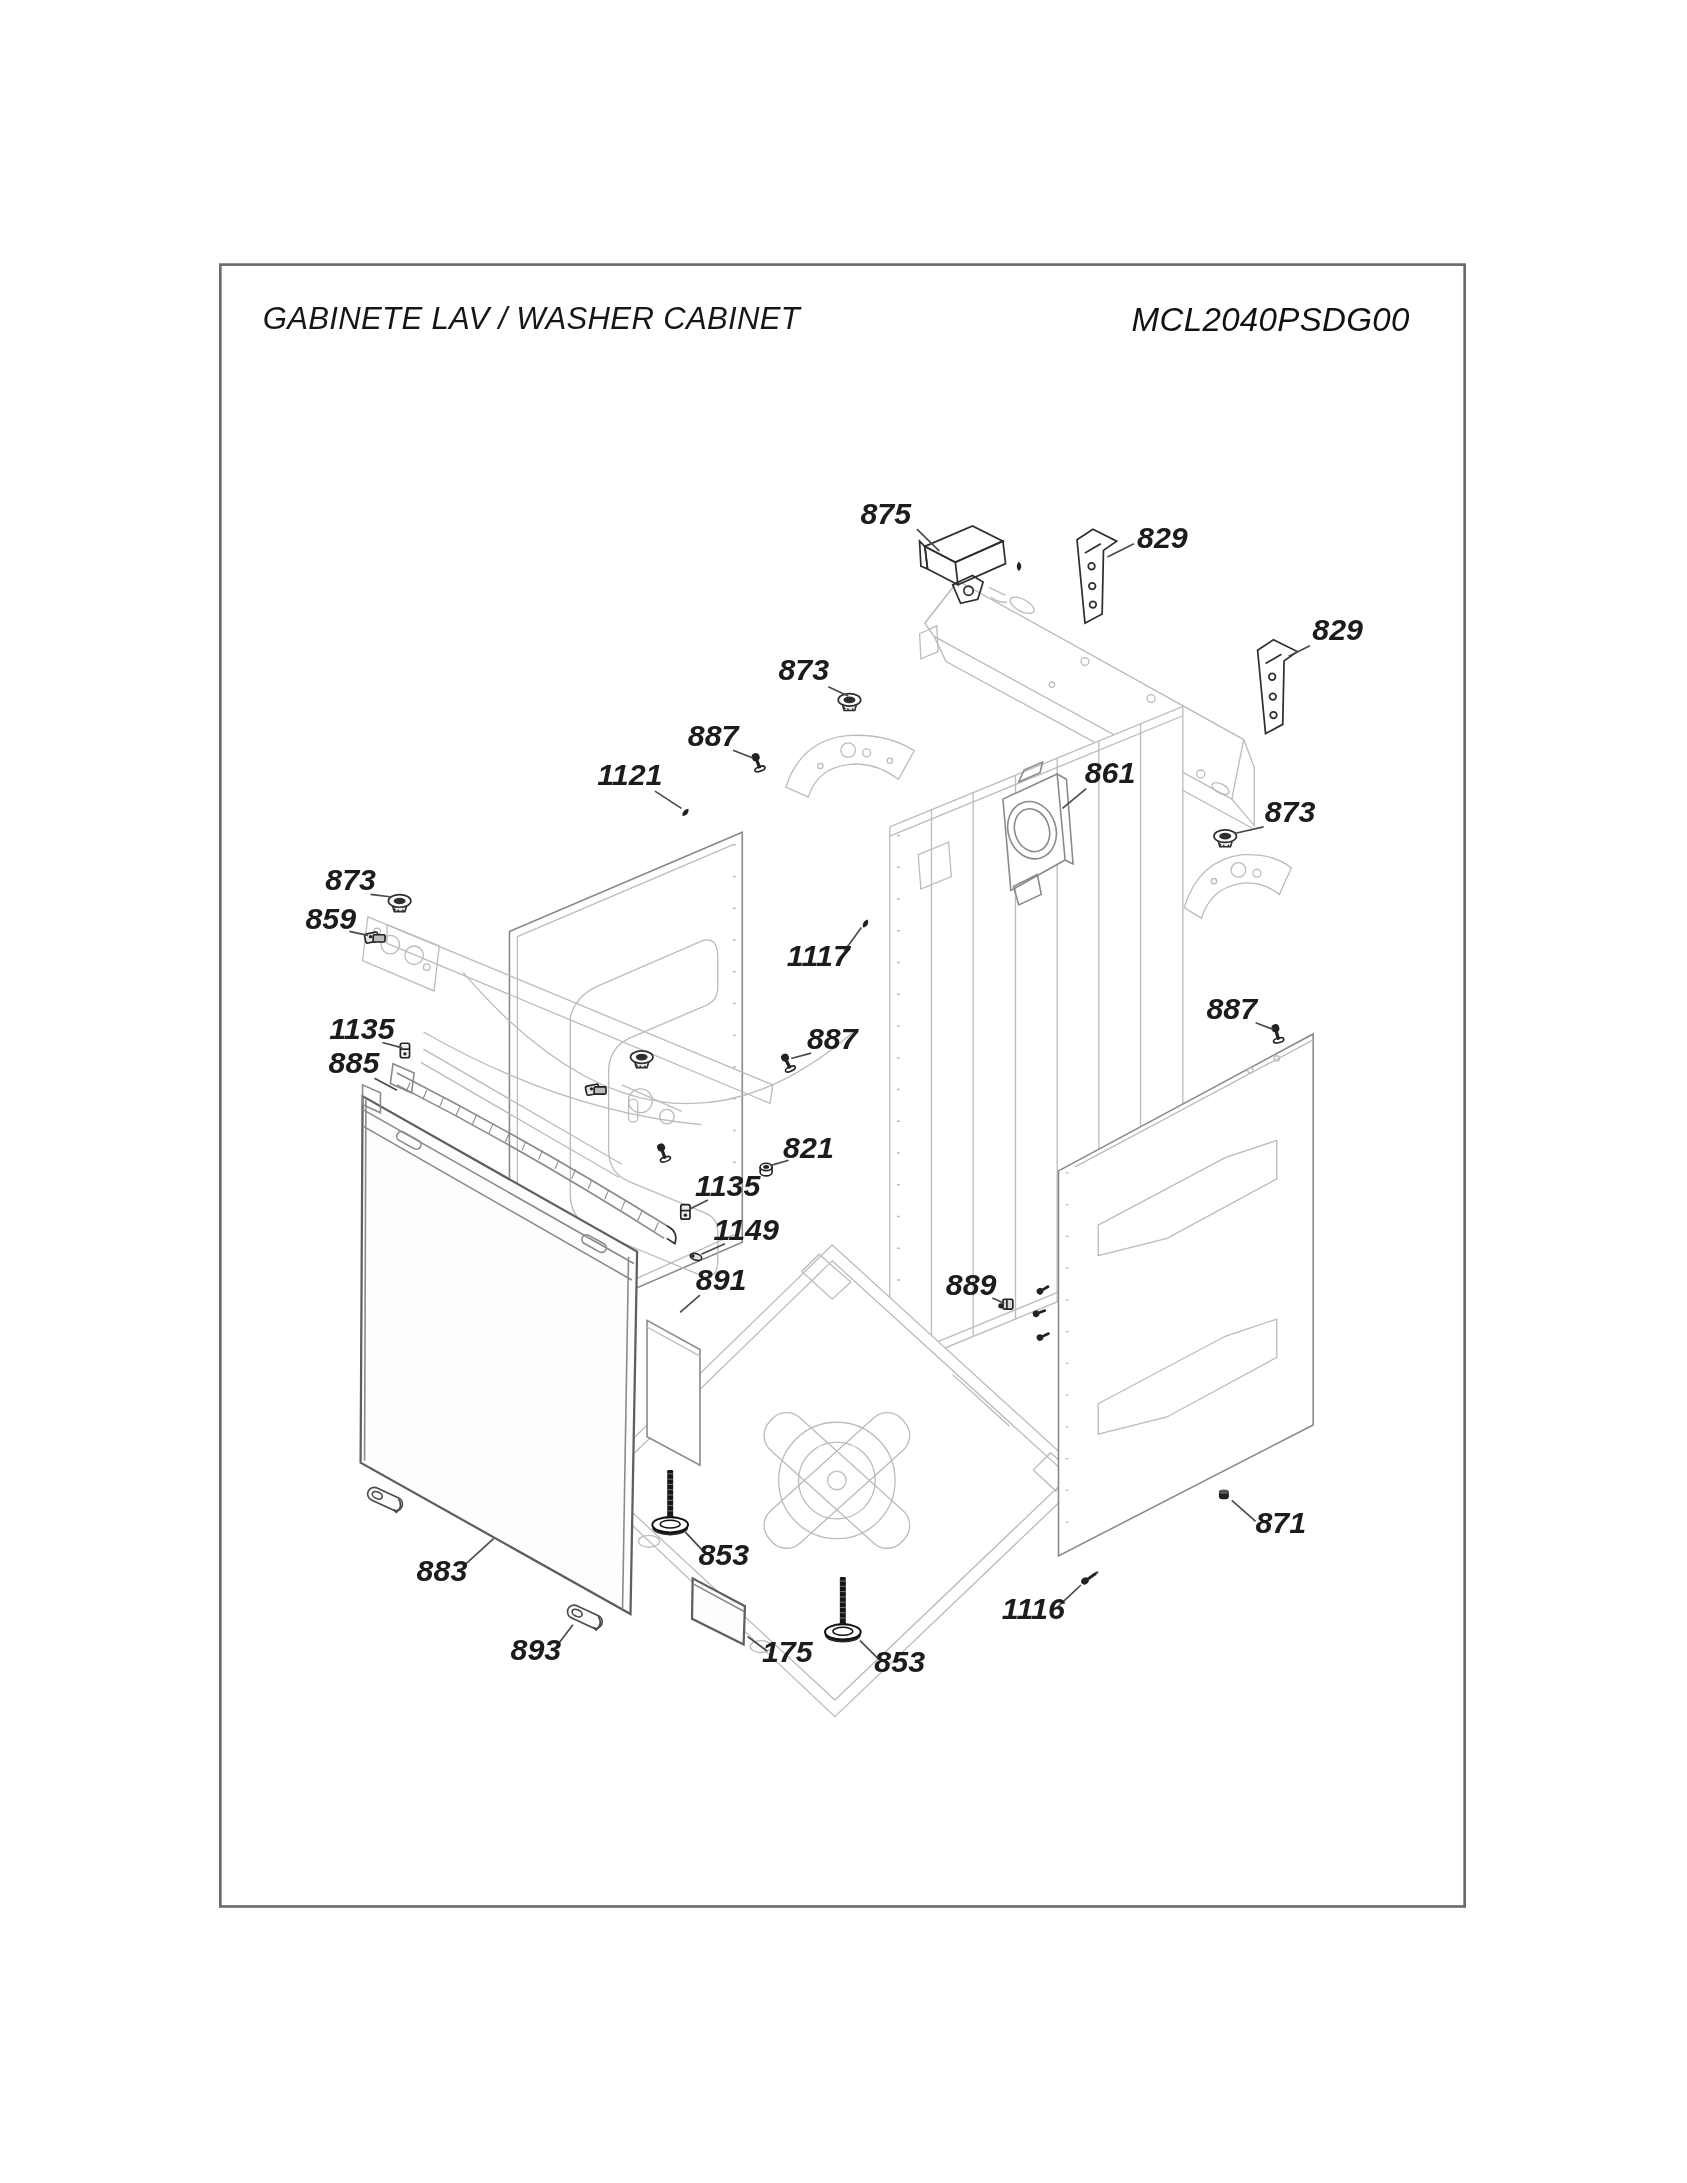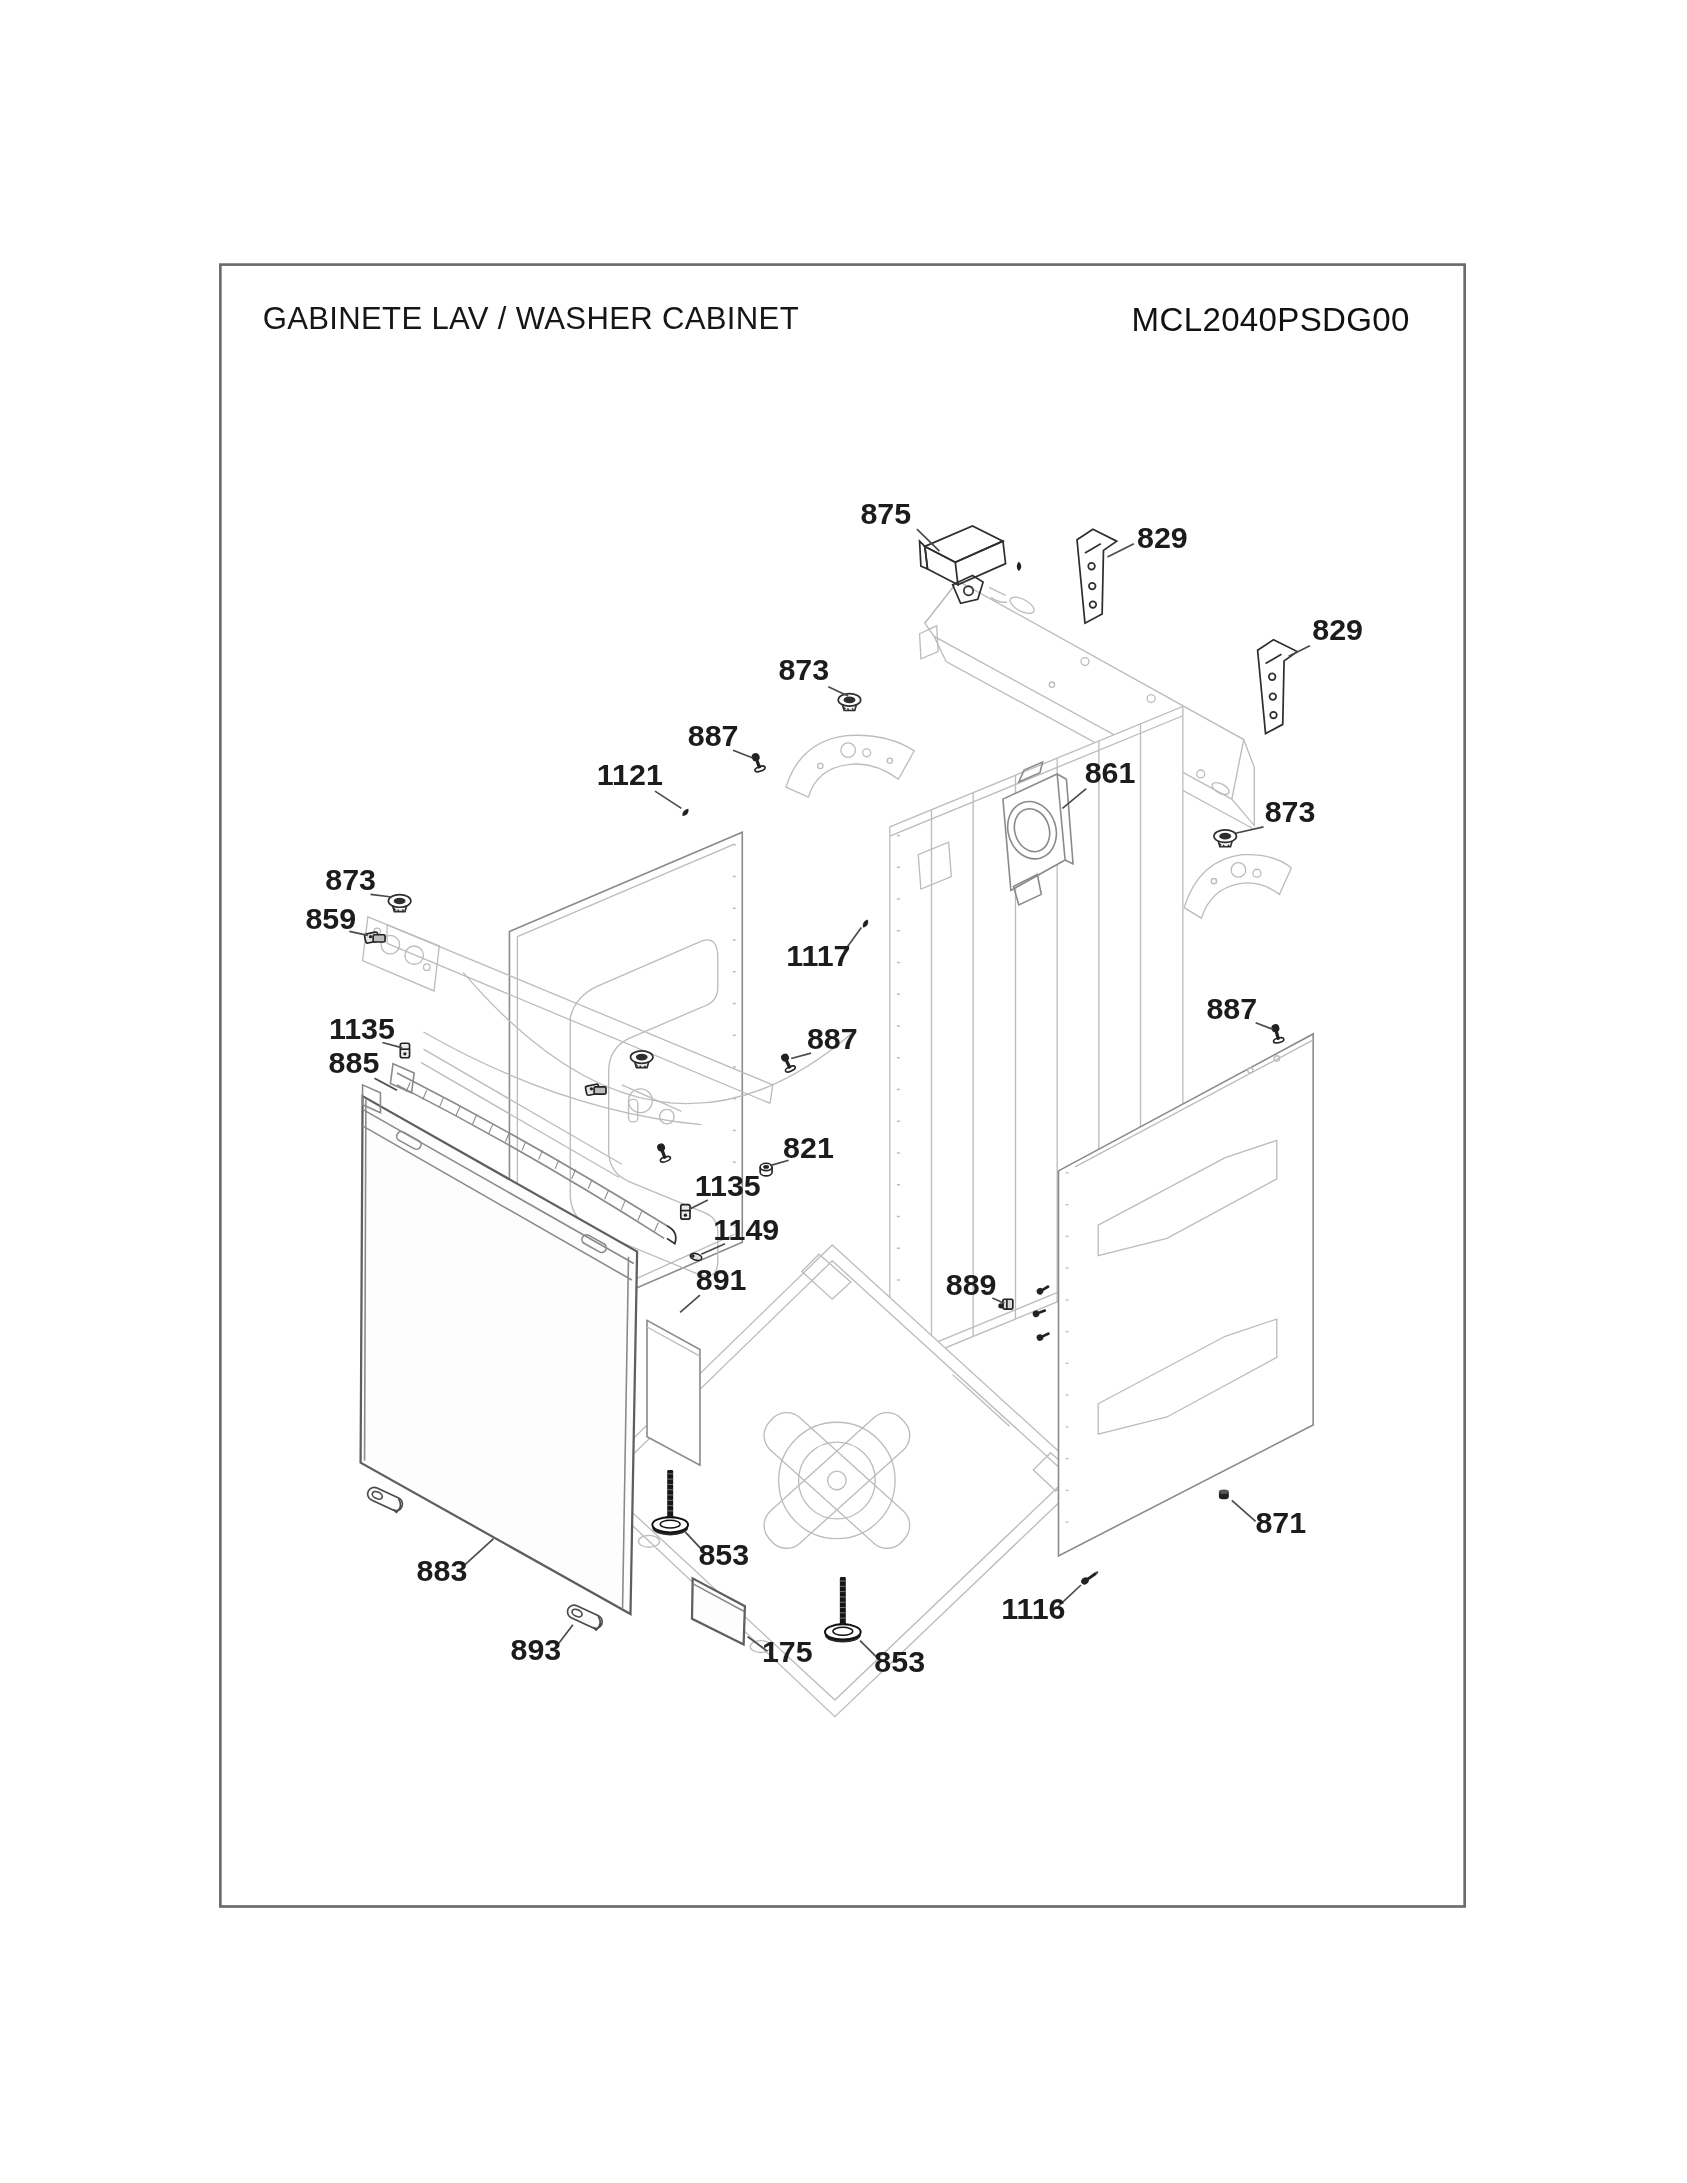--- a/index.html
+++ b/index.html
@@ -1,21 +1,21 @@
 <!DOCTYPE html>
 <html style="--ink: #1c1c1c; --leader: #4a4a4a; --faint: #bcbcbc; --med: #8a8a8a; --strong: #5e5e5e; --border: #6a6a6a;font-size:10.6px"><head>
 <meta charset="utf-8">
 <style>
   :root{
     --ink:#1c1c1c; --leader:#4a4a4a;
     --faint:#bcbcbc; --med:#8a8a8a; --strong:#5e5e5e; --dark:#2e2e2e;
     --border:#6a6a6a;
   }
   html,body{margin:0;padding:0;background:#ffffff;}
-  .page{position:relative;width:1687px;height:2183px;background:#fff;overflow:hidden;}
+  .page{position:relative;width:1687px;height:2183px;background:#fff;overflow:hidden;font-style:italic;}
   svg{position:absolute;left:0;top:0;}
   .doc-title{font-family:"Liberation Sans",sans-serif;font-size:47px;letter-spacing:.5px;fill:#161616;}
   .doc-model{font-family:"Liberation Sans",sans-serif;font-size:50px;letter-spacing:.5px;fill:#111;}
   .callout{font-family:"Liberation Sans",sans-serif;font-size:46px;font-weight:600;fill:var(--ink);text-anchor:middle;}
   .leader{stroke:var(--leader);stroke-width:2.5;fill:none;}
   .p-faint{stroke:var(--faint);stroke-width:2;fill:none;}
   .p-faint-f{stroke:var(--faint);stroke-width:2;fill:#fff;}
   .p-med{stroke:var(--med);stroke-width:2.4;fill:none;}
   .p-med-f{stroke:var(--med);stroke-width:2.4;fill:#fff;}
   .p-strong-f{stroke:var(--strong);stroke-width:3.4;fill:#fdfdfd;}

